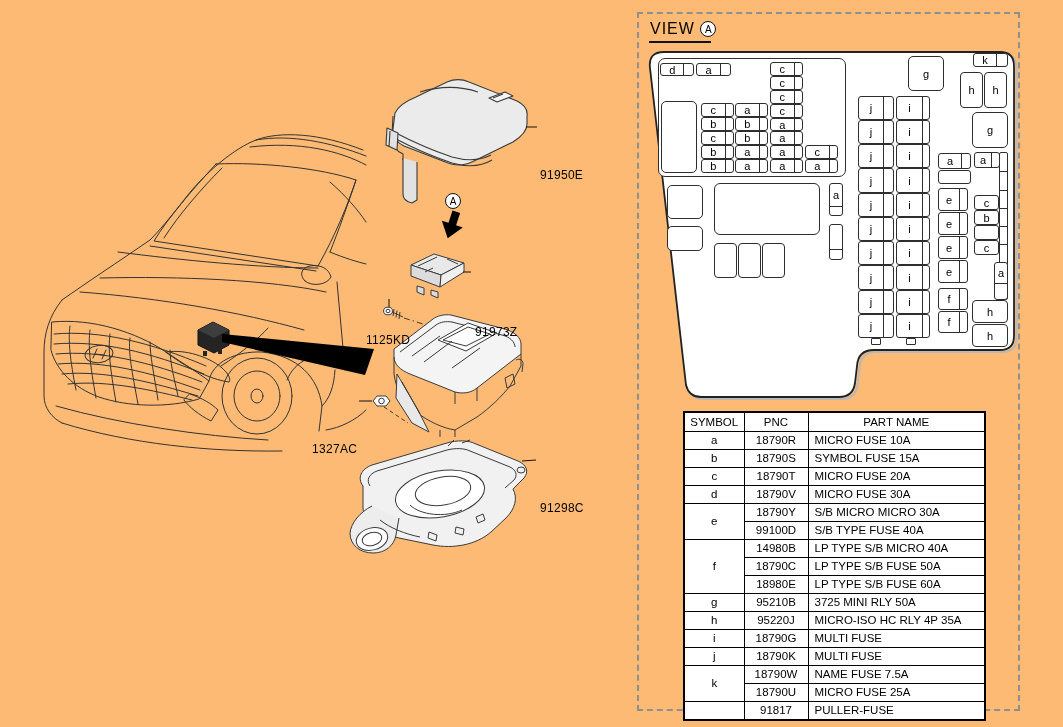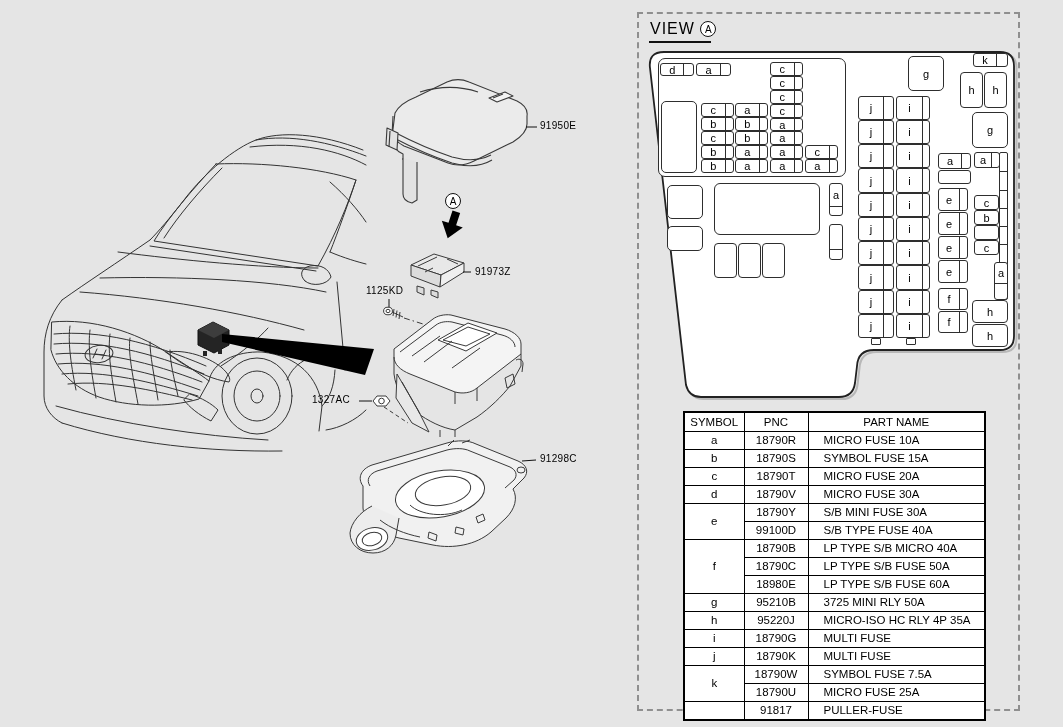--- a/index.html
+++ b/index.html
@@ -1,48 +1,48 @@
 <!DOCTYPE html>
 <html><head>
 <meta charset="utf-8">
 <style>
   html,body{margin:0;padding:0;background:#fff;}
-  #stage{position:relative;width:1063px;height:727px;background:#e5e5e5;overflow:hidden;
+  #stage{position:relative;width:1063px;height:727px;background:#fdba74;overflow:hidden;
          font-family:"Liberation Sans","DejaVu Sans",sans-serif;color:#000;}
   #illu{position:absolute;left:0;top:0;z-index:1;}
   
   .dashed-panel{position:absolute;left:637px;top:12px;width:383px;height:699px;
     border:2px dashed #8f8f8f;z-index:2;box-sizing:border-box;}
   .view-title{position:absolute;left:650px;top:20px;z-index:4;font-size:16px;letter-spacing:1px;}
   .view-underline{position:absolute;left:649px;top:41px;width:62px;height:2px;background:#111;z-index:4;}
   .circ{display:inline-block;width:16px;height:16px;border:1.4px solid #111;border-radius:50%;
         font-size:10px;line-height:16px;text-align:center;vertical-align:1px;letter-spacing:0;
         box-sizing:border-box;background:#fff;}
   .detail-marker{position:absolute;left:445px;top:193px;z-index:4;width:16px;height:16px;
         border:1.4px solid #111;border-radius:50%;font-size:10px;line-height:15px;text-align:center;
         box-sizing:border-box;background:#fff;}
   
-  .plabel{position:absolute;z-index:4;font-size:10px;white-space:nowrap;letter-spacing:0.3px;}
+  .plabel{position:absolute;z-index:4;font-size:12px;white-space:nowrap;letter-spacing:0.3px;margin-top:48px;}
   
   #fusecells{position:absolute;left:0;top:0;z-index:3;}
   .fcell{position:absolute;border:1.2px solid #2e2e2e;border-radius:3px;background:#fff;box-sizing:border-box;}
   .fcell i.vd{position:absolute;top:0;bottom:0;width:1px;background:#2e2e2e;}
   .fcell i.hd{position:absolute;left:0;right:0;height:1px;background:#2e2e2e;}
   .fcell .fl{position:absolute;left:0;top:0;width:100%;height:100%;display:flex;
              align-items:center;justify-content:center;font-size:11px;}
   
   #symtable{position:absolute;left:683px;top:411px;z-index:4;border-collapse:collapse;
             table-layout:fixed;width:301px;font-size:11.5px;background:#fff;
             border:2px solid #000;}
   #symtable th,#symtable td{border:1px solid #000;padding:0 3px;height:17px;line-height:1.05;
             overflow:hidden;white-space:nowrap;font-weight:normal;}
   #symtable thead th{height:18px;text-align:center;}
   #symtable td.sym{text-align:center;}
   #symtable td.pnc{text-align:center;}
-  #symtable td.name{text-align:left;padding-left:15px;}
+  #symtable td.name{text-align:left;padding-left:6px;}
 </style>
 </head>
 <body>
 
 <div id="stage">
 
   <svg id="illu" width="1063" height="727" viewBox="0 0 1063 727">
 
     <g stroke="#333" fill="none" stroke-width="1" stroke-linecap="round" stroke-linejoin="round">
       <path d="M363,150 C320,133 280,131 256,140 C235,148 205,172 184,200 C170,218 158,232 150,240"></path>
@@ -192,21 +192,21 @@
 
   <div class="view-title">
     <span>VIEW</span>
     <span class="circ">A</span>
   </div>
   <div class="view-underline"></div>
 
   <div class="detail-marker">A</div>
 
   <div class="plabel" style="left:540px;top:120px">91950E</div>
-  <div class="plabel" style="left:475px;top:266px">91973Z</div>
+  <div class="plabel" style="left:475px;top:277px">91973Z</div>
   <div class="plabel" style="left:366px;top:285px">1125KD</div>
   <div class="plabel" style="left:312px;top:394px">1327AC</div>
   <div class="plabel" style="left:540px;top:453px">91298C</div>
 
   <div id="fusecells">
       <div class="fcell" style="left: 658px; top: 58px; width: 188px; height: 119px; border-radius: 7px;"></div>
       <div class="fcell" style="left: 660px; top: 63px; width: 34px; height: 13px;">
         <i class="vd" style="left: 70%;"></i>
         <span class="fl" style="width: 70%;">d</span>
       </div>
@@ -500,29 +500,29 @@
           <td class="name">MICRO FUSE 20A</td>
         </tr>
         <tr>
           <td class="sym" rowspan="1">d</td>
           <td class="pnc">18790V</td>
           <td class="name">MICRO FUSE 30A</td>
         </tr>
         <tr>
           <td class="sym" rowspan="2">e</td>
           <td class="pnc">18790Y</td>
-          <td class="name">S/B MINI FUSE 30A</td>
+          <td class="name">S/B MICRO MICRO 30A</td>
         </tr>
         <tr>
           <td class="pnc">99100D</td>
           <td class="name">S/B TYPE FUSE 40A</td>
         </tr>
         <tr>
           <td class="sym" rowspan="3">f</td>
-          <td class="pnc">18790B</td>
+          <td class="pnc">14980B</td>
           <td class="name">LP  TYPE S/B MICRO 40A</td>
         </tr>
         <tr>
           <td class="pnc">18790C</td>
           <td class="name">LP  TYPE S/B FUSE 50A</td>
         </tr>
         <tr>
           <td class="pnc">18980E</td>
           <td class="name">LP  TYPE S/B FUSE 60A</td>
         </tr>
@@ -542,21 +542,21 @@
           <td class="name">MULTI FUSE</td>
         </tr>
         <tr>
           <td class="sym" rowspan="1">j</td>
           <td class="pnc">18790K</td>
           <td class="name">MULTI FUSE</td>
         </tr>
         <tr>
           <td class="sym" rowspan="2">k</td>
           <td class="pnc">18790W</td>
-          <td class="name">SYMBOL FUSE 7.5A</td>
+          <td class="name">NAME FUSE 7.5A</td>
         </tr>
         <tr>
           <td class="pnc">18790U</td>
           <td class="name">MICRO FUSE 25A</td>
         </tr>
         <tr>
           <td class="sym" rowspan="1"></td>
           <td class="pnc">91817</td>
           <td class="name">PULLER-FUSE</td>
         </tr>

